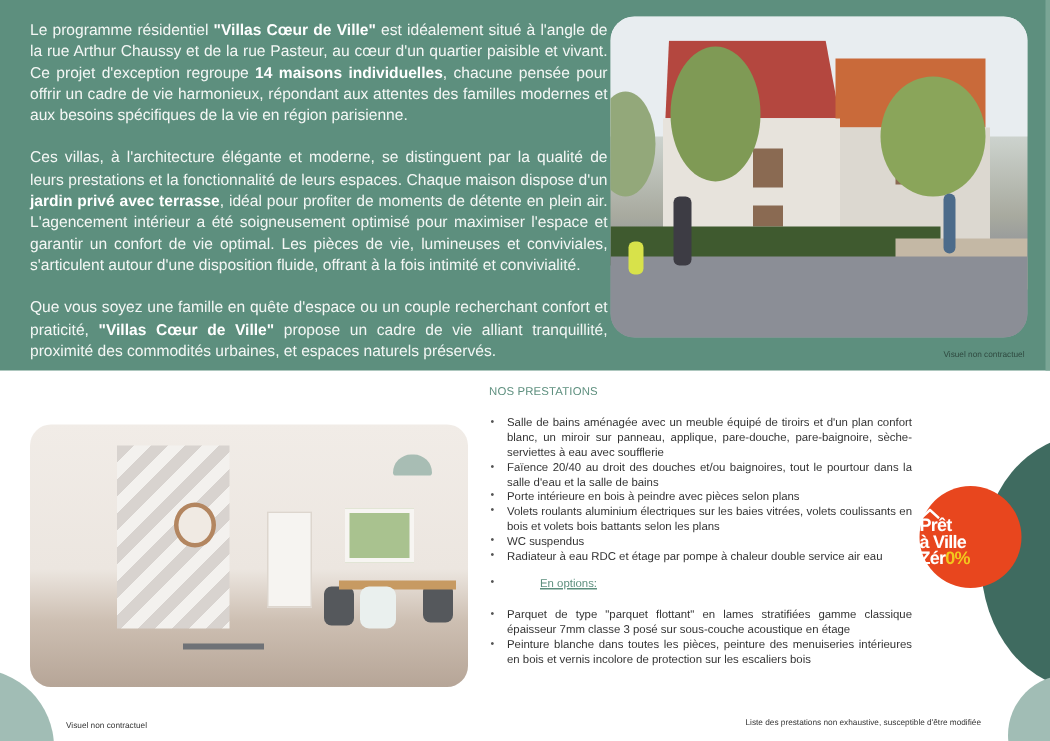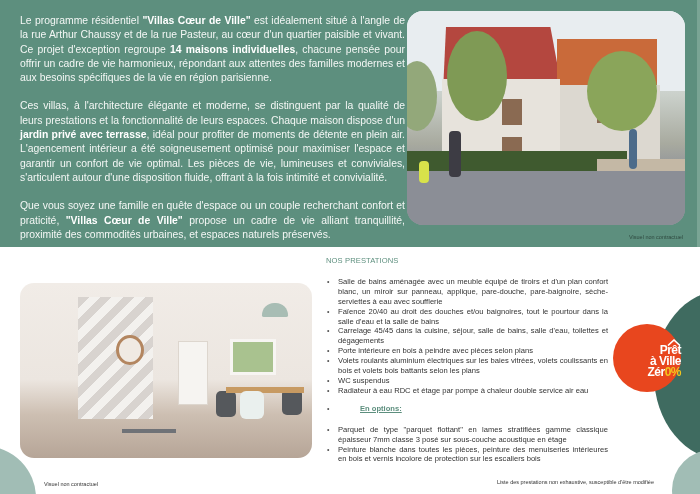--- a/index.html
+++ b/index.html
@@ -84,31 +84,31 @@
   }
   .prest-title {
     font-size: 7.6px; color: #5d8f7e; letter-spacing: 0.1px; margin-bottom: 11px;
   }
   .prest ul { list-style: none; }
   .prest li { position: relative; padding-left: 12px; text-align: justify; }
   .prest li::before { content: "•"; position: absolute; left: 1px; top: 0; color: #555; font-size: 7px; }
   .prest .options {
     margin: 8px 0 11px 0;
   }
-  .prest .options span { color: #5d8f7e; font-weight: bold; text-decoration: underline; padding-left: 22px; }
+  .prest .options span { color: #5d8f7e; font-weight: normal; text-decoration: underline; padding-left: 22px; }
 
   .caption-bottom-right {
     position: absolute; left: 497px; top: 479px; font-size: 5.5px; color: #333;
   }
 
   
   .ptz {
     position: absolute; left: 613px; top: 324px; width: 68px; height: 68px;
     border-radius: 50%; background: #e8461e;
-    display: flex; flex-direction: column; align-items: flex-end; justify-content: center;
+    display: flex; flex-direction: column; align-items: flex-start; justify-content: center;
     color: #ffffff; font-weight: bold;
   }
   .ptz .roof { width: 14px; height: 7px; margin-bottom: -1px; }
   .ptz .l1, .ptz .l2, .ptz .l3 { font-size: 12px; line-height: 11px; letter-spacing: -0.5px; }
   .ptz .pct { color: #f3c61d; }
 </style>
 </head>
 <body>
 
 <section class="top">
@@ -157,21 +157,20 @@
   <div class="table"></div>
   <div class="chair"></div>
 </div>
 <div class="caption-bottom-left">Visuel non contractuel</div>
 
 <div class="prest">
   <div class="prest-title">NOS PRESTATIONS</div>
   <ul>
     <li>Salle de bains aménagée avec un meuble équipé de tiroirs et d'un plan confort blanc, un miroir sur panneau, applique, pare-douche, pare-baignoire, sèche-serviettes à eau avec soufflerie</li>
     <li>Faïence 20/40 au droit des douches et/ou baignoires, tout le pourtour dans la salle d'eau et la salle de bains</li>
-    <li>Carrelage 45/45 dans la cuisine, séjour, salle de bains, salle d'eau, toilettes et dégagements</li>
     <li>Porte intérieure en bois à peindre avec pièces selon plans</li>
     <li>Volets roulants aluminium électriques sur les baies vitrées, volets coulissants en bois et volets bois battants selon les plans</li>
     <li>WC suspendus</li>
     <li>Radiateur à eau RDC et étage par pompe à chaleur double service air eau</li>
   </ul>
   <ul class="options">
     <li><span>En options:</span></li>
   </ul>
   <ul>
     <li>Parquet de type "parquet flottant" en lames stratifiées gamme classique épaisseur 7mm classe 3 posé sur sous-couche acoustique en étage</li>

